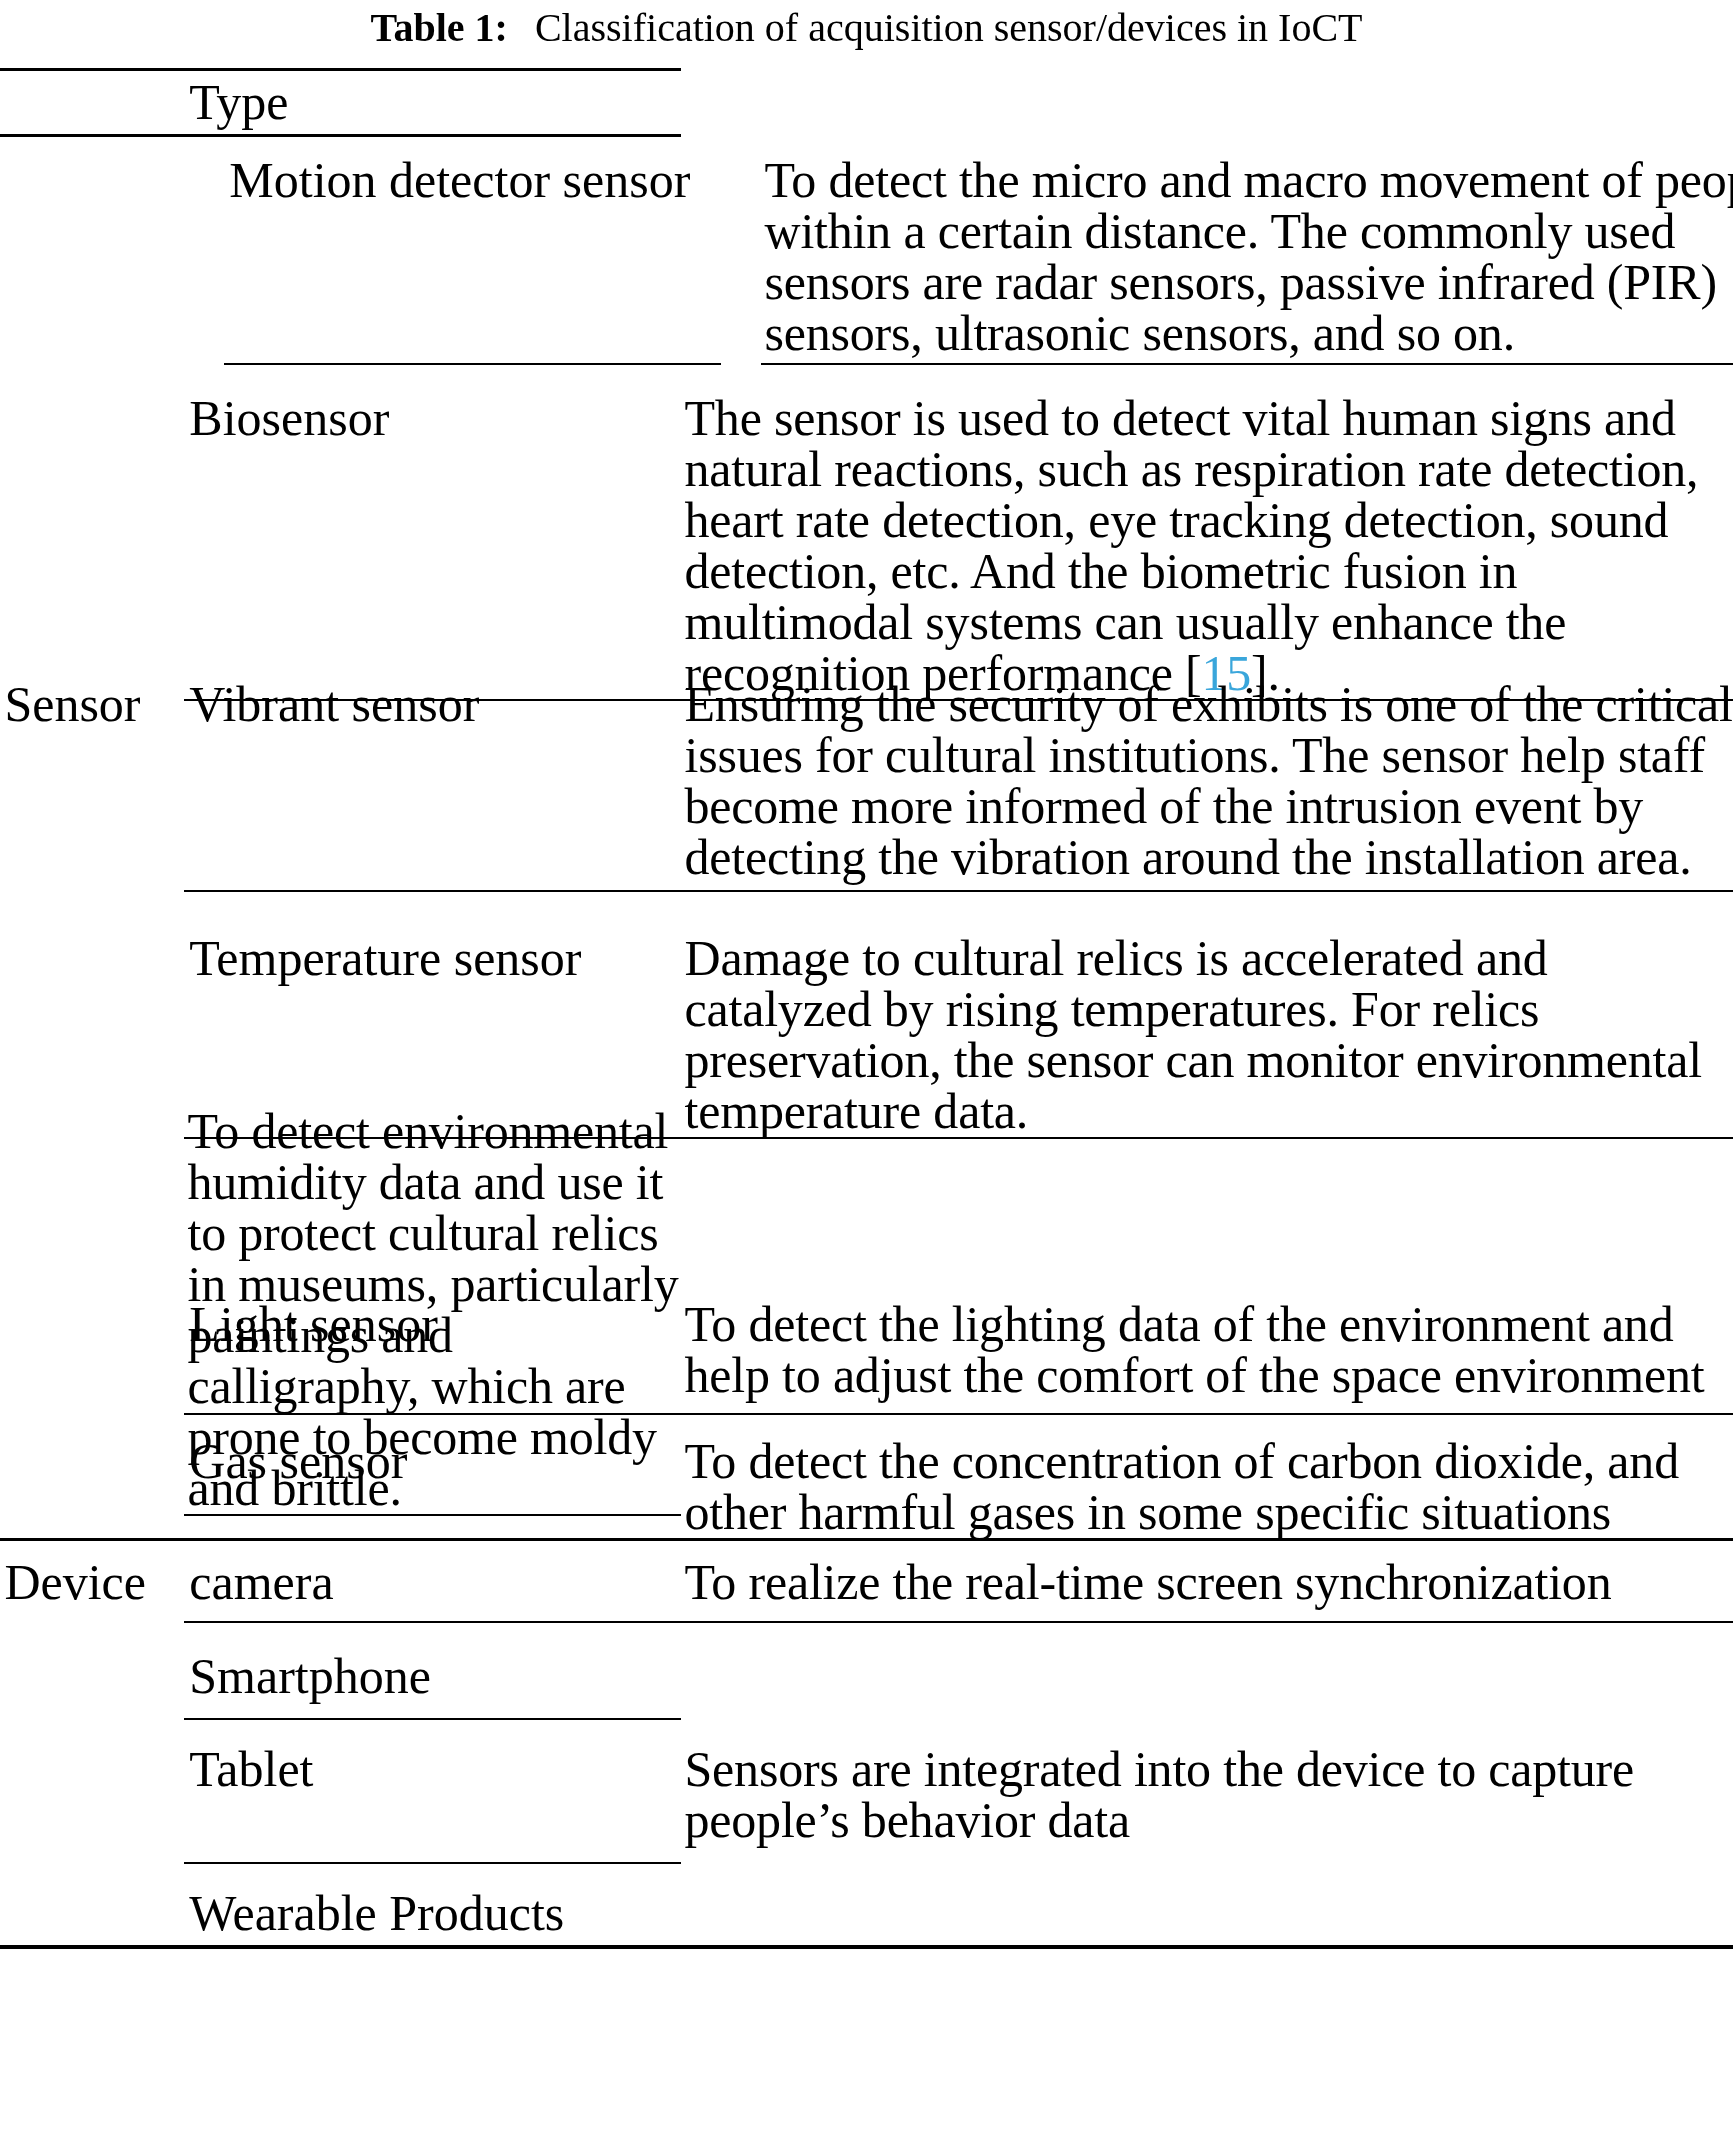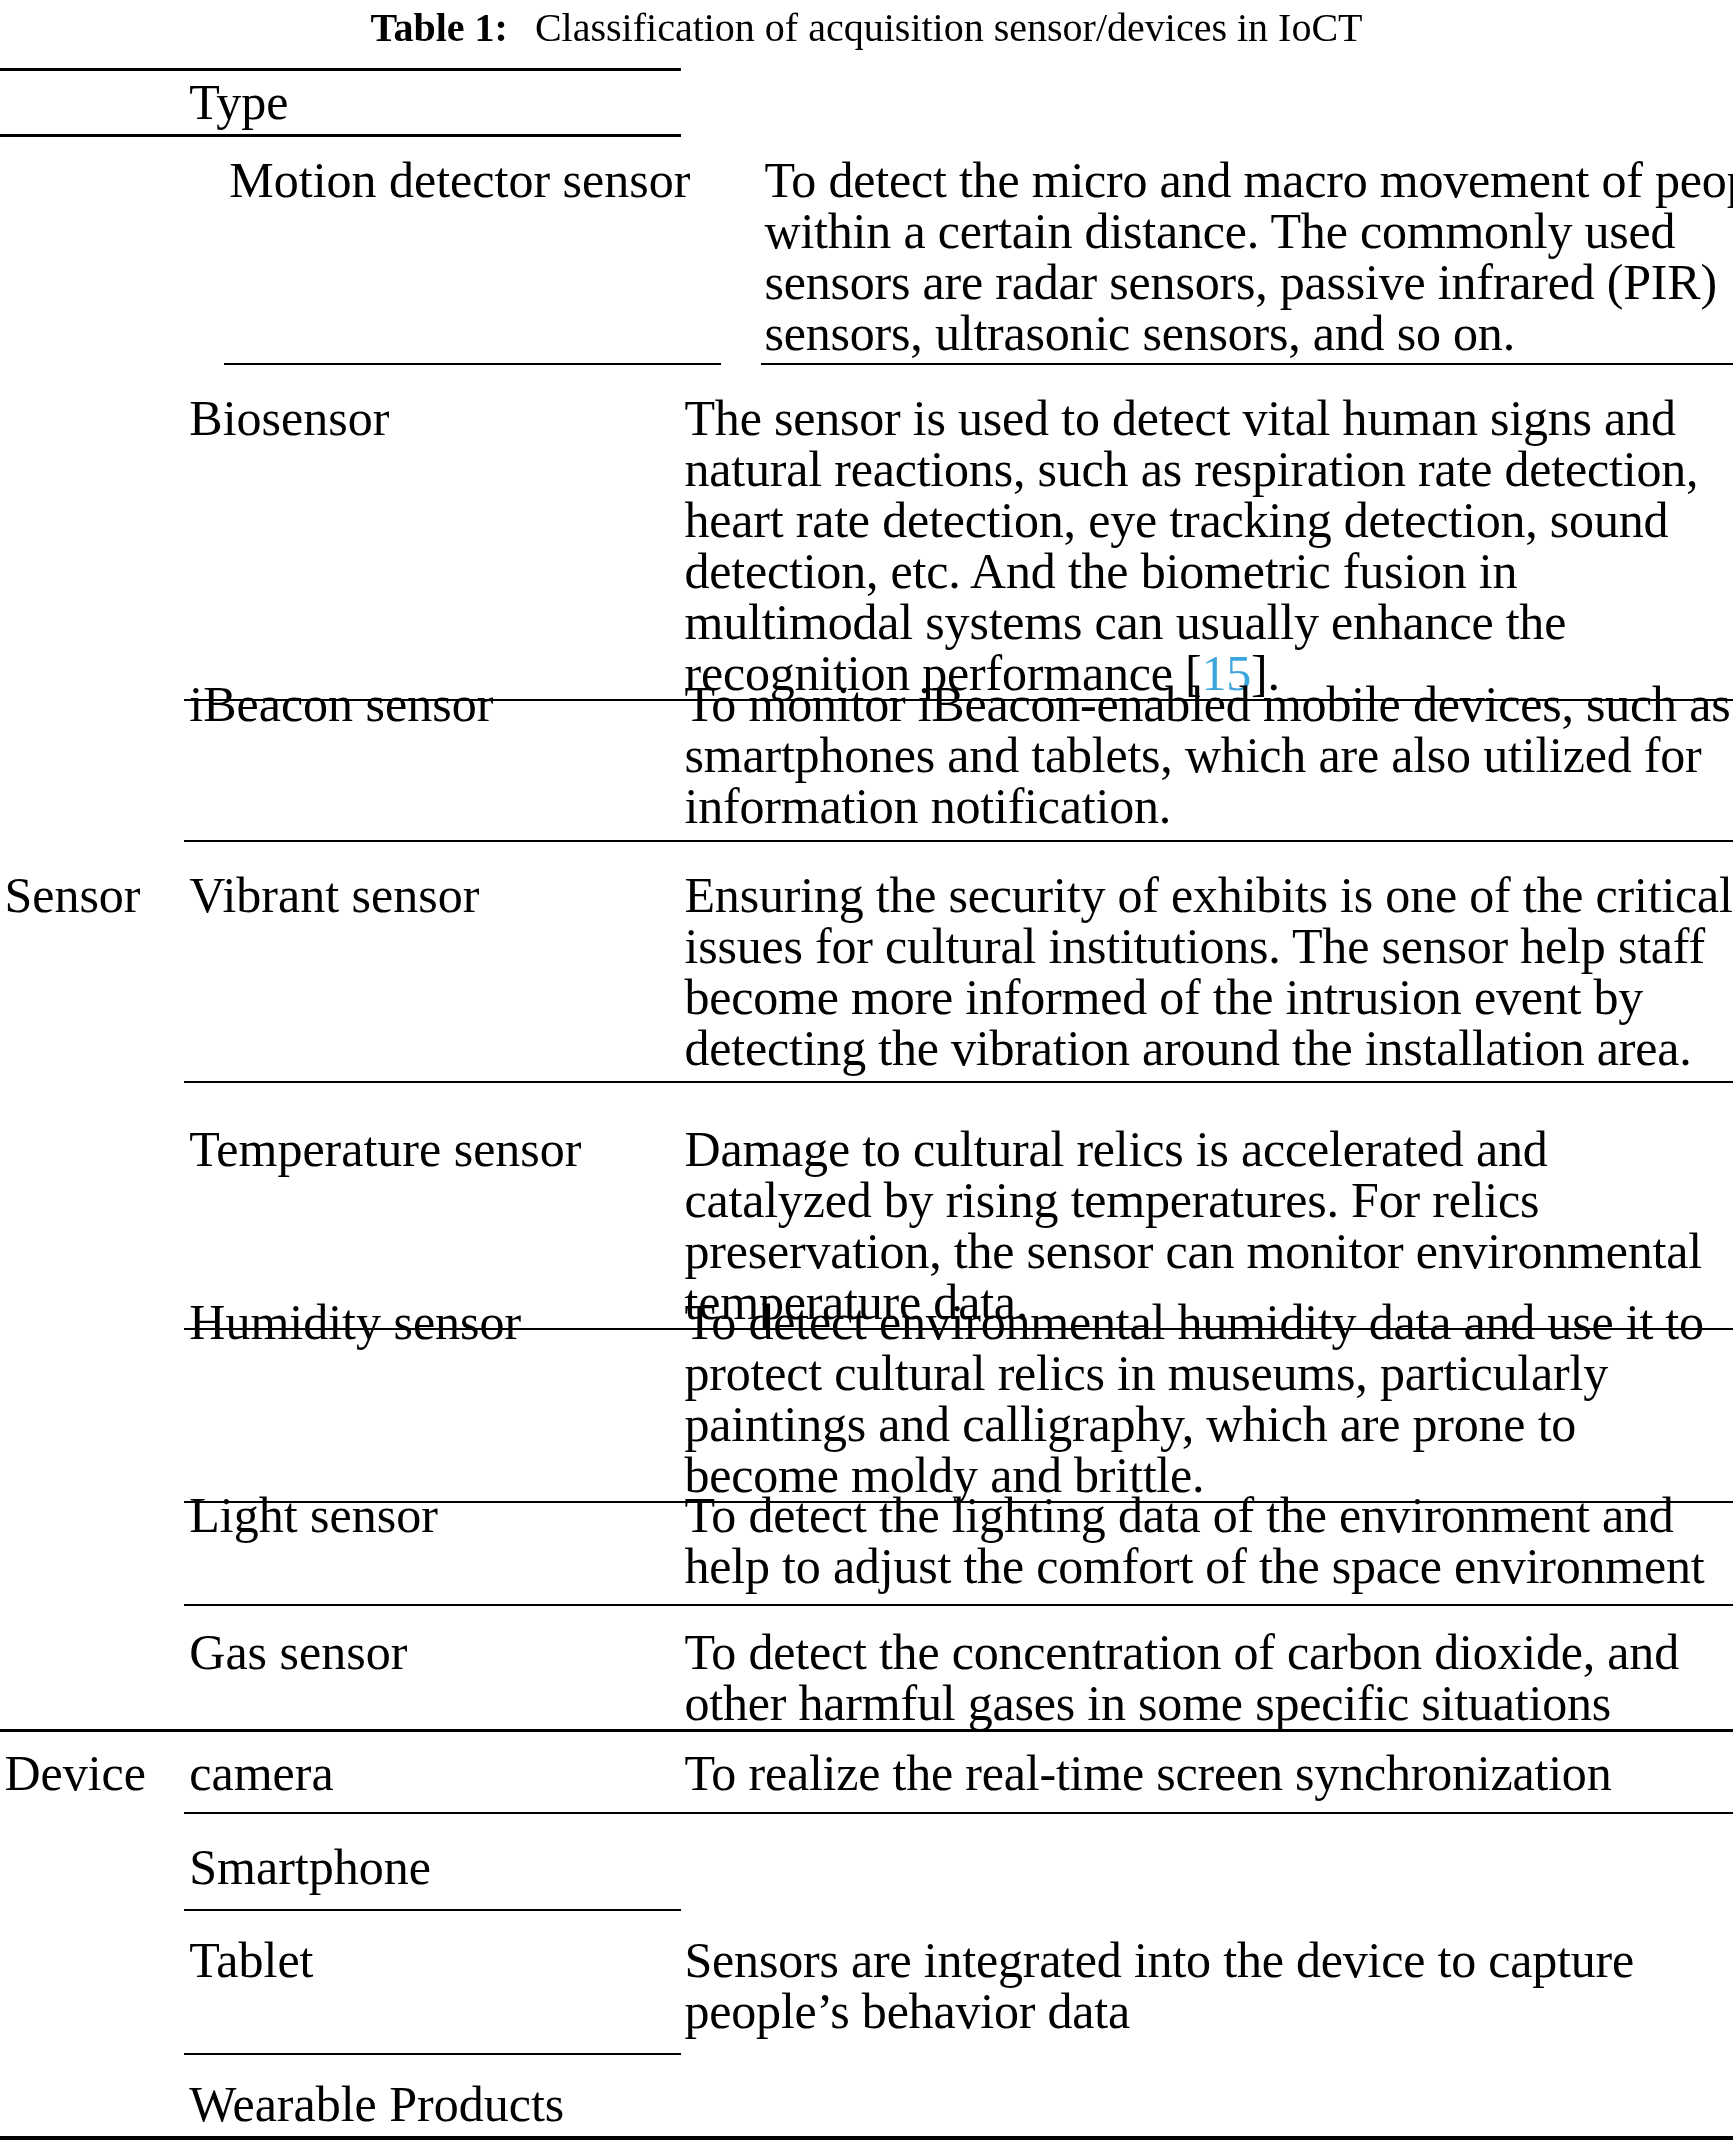--- a/index.html
+++ b/index.html
@@ -88,41 +88,35 @@
       <div class="cell c-type">Motion detector sensor</div>
       <div class="cell c-desc">To detect the micro and macro movement of people within a certain distance. The commonly used sensors are radar sensors, passive infrared (PIR) sensors, ultrasonic sensors, and so on.</div>
     </div>
 
     <div class="row r2">
       <div class="cell c-group"></div>
       <div class="cell c-type">Biosensor</div>
       <div class="cell c-desc"><span>The sensor is used to detect vital human signs and natural reactions, such as respiration rate detection, heart rate detection, eye tracking detection, sound detection, etc. And the biometric fusion in multimodal systems can usually enhance the recognition performance [</span><span class="citation" style="color: rgb(58, 166, 219);">15</span><span>].</span></div>
     </div>
 
-    <div class="row r3">
-      <div class="cell c-group"></div>
-      <div class="cell c-type">iBeacon sensor</div>
-      <div class="cell c-desc">To monitor iBeacon-enabled mobile devices, such as smartphones and tablets, which are also utilized for information notification.</div>
-    </div>
 
     <div class="row r4">
       <div class="cell c-group">Sensor</div>
       <div class="cell c-type">Vibrant sensor</div>
       <div class="cell c-desc">Ensuring the security of exhibits is one of the critical issues for cultural institutions. The sensor help staff become more informed of the intrusion event by detecting the vibration around the installation area.</div>
     </div>
 
     <div class="row r5">
       <div class="cell c-group"></div>
       <div class="cell c-type">Temperature sensor</div>
       <div class="cell c-desc">Damage to cultural relics is accelerated and catalyzed by rising temperatures. For relics preservation, the sensor can monitor environmental temperature data.</div>
     </div>
 
     <div class="row r6">
       <div class="cell c-group"></div>
-      <div class="cell c-type">Humidity sensor</div>
       <div class="cell c-desc">To detect environmental humidity data and use it to protect cultural relics in museums, particularly paintings and calligraphy, which are prone to become moldy and brittle.</div>
     </div>
 
     <div class="row r7">
       <div class="cell c-group"></div>
       <div class="cell c-type">Light sensor</div>
       <div class="cell c-desc">To detect the lighting data of the environment and help to adjust the comfort of the space environment</div>
     </div>
 
     <div class="row r8">

